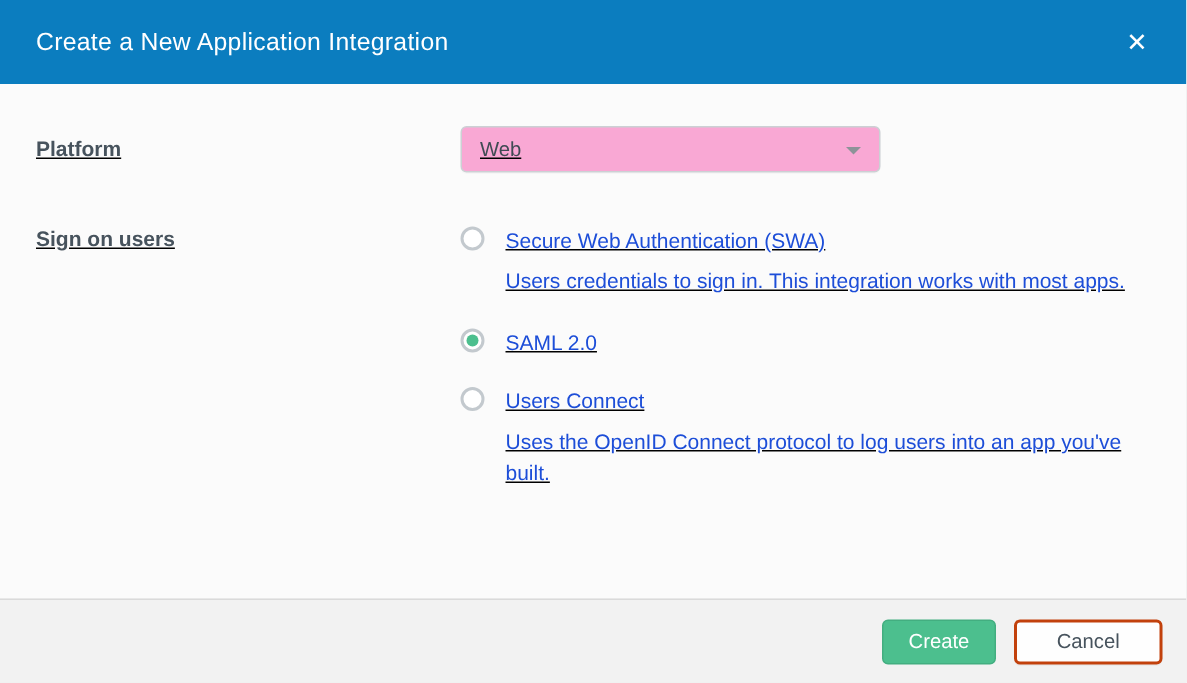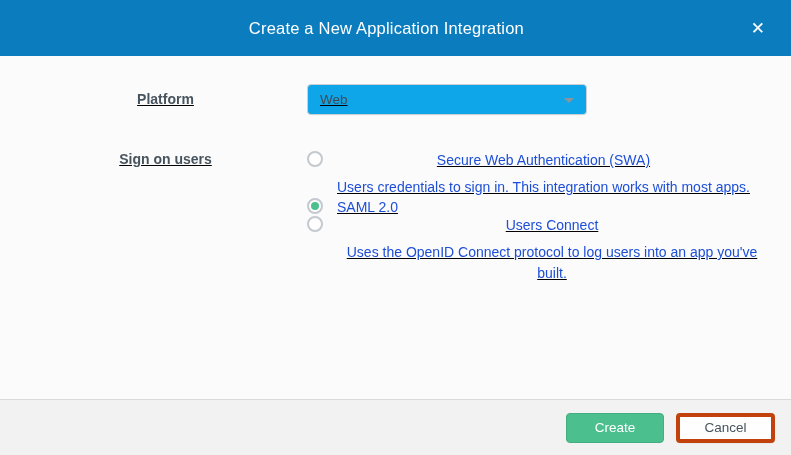--- a/index.html
+++ b/index.html
@@ -1,15 +1,15 @@
 <!DOCTYPE html>
 <html style="--header-bg: #0b7dbf; --body-bg: #fbfbfb; --footer-bg: #f2f2f2; --accent-green: #4cbf8e;"><head>
 <meta charset="utf-8">
 <style>
-  * { margin: 0; padding: 0; box-sizing: border-box; text-align: center; }
+  * { margin: 0; padding: 0; box-sizing: border-box; }
   html, body { background: #e9e9e9; }
   body {
     font-family: "Liberation Sans", "DejaVu Sans", sans-serif;
     -webkit-font-smoothing: antialiased;
   }
   .modal {
     position: relative;
     width: 791px;
     height: 455px;
     background: var(--body-bg, #fbfbfb);
@@ -55,21 +55,21 @@
     font-size: 14px;
     font-weight: 600;
     padding-top: 7px;
   }
   .row-signon .field-label { padding-top: 0; }
   
   .select-box {
     position: relative;
     width: 280px;
     height: 31px;
-    background: #0ea5e9;
+    background: #f9a8d4;
     border: 1px solid #ccd0d4;
     border-radius: 4px;
     display: flex;
     align-items: center;
     padding: 0 26px 0 12px;
     cursor: pointer;
     box-shadow: 0 1px 0 rgba(0,0,0,0.02);
   }
   .select-value {
     color: #404b54;
@@ -81,21 +81,21 @@
     top: 50%;
     margin-top: -2px;
     width: 0; height: 0;
     border-left: 5px solid transparent;
     border-right: 5px solid transparent;
     border-top: 5px solid #8d9398;
   }
   
   .options { display: flex; flex-direction: column; }
   .option { display: flex; align-items: flex-start; cursor: pointer; }
-  .option + .option { }
+  .option + .option { margin-top: 21px; }
   .radio {
     width: 16px; height: 16px;
     flex: 0 0 16px;
     border: 2px solid #c3c9ce;
     border-radius: 50%;
     background: #ffffff;
     margin-top: 0px;
     display: flex;
     align-items: center;
     justify-content: center;
@@ -140,26 +140,26 @@
     display: inline-flex;
     align-items: center;
     justify-content: center;
     cursor: pointer;
     user-select: none;
   }
   .btn-create {
     background: var(--accent-green, #4cbf8e);
     border: 1px solid #43ae80;
     color: #ffffff;
-    width: 98px;
+    width: 76px;
     margin-right: 12px;
   }
   .btn-cancel {
     background: #fefefe;
-    border: 4px solid #c2410c;
+    border: 2px solid #c2410c;
     color: #47535d;
     width: 99px;
     box-shadow: 0 1px 0 rgba(0,0,0,0.03);
   }
 </style>
 </head>
 <body>
 
 <div class="modal">
 

